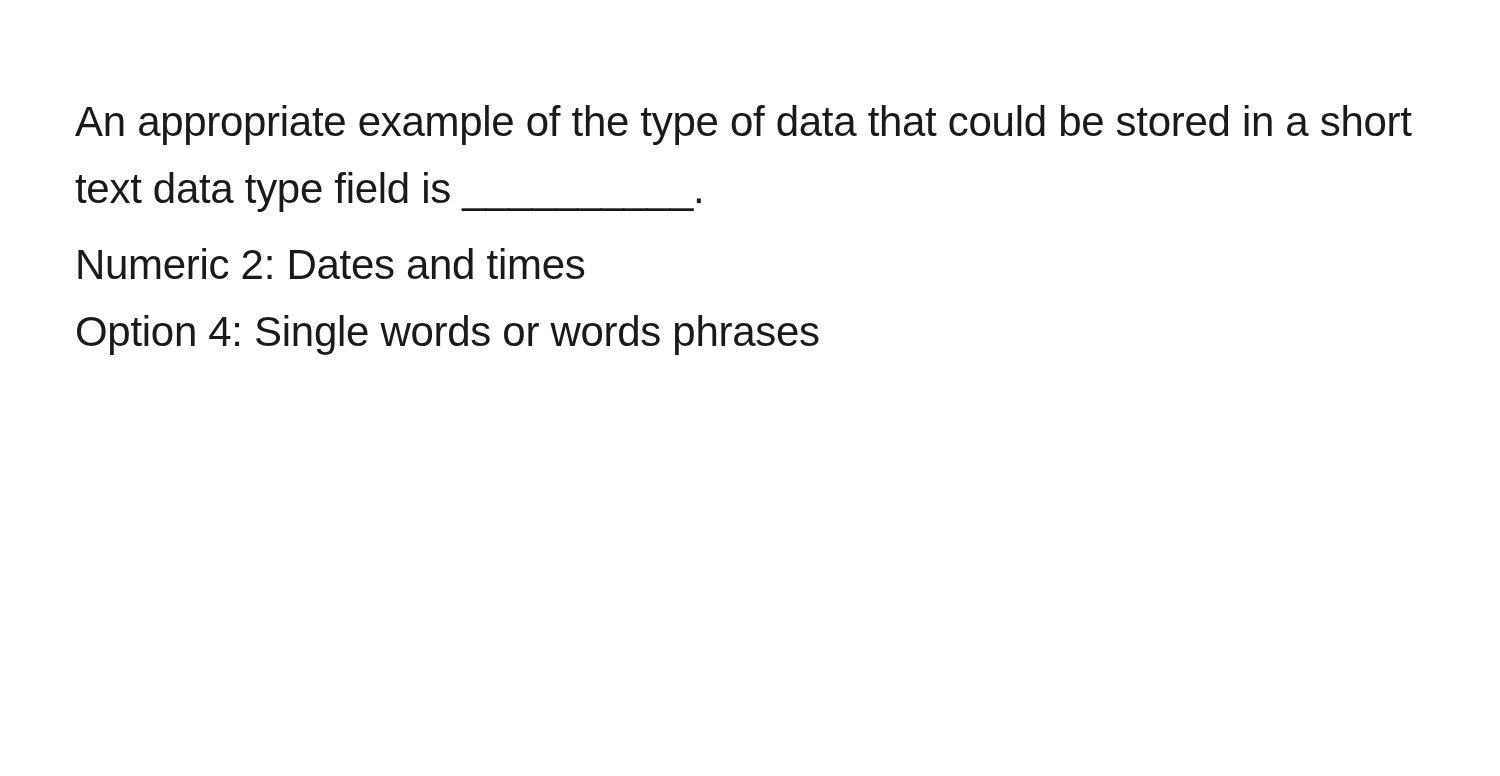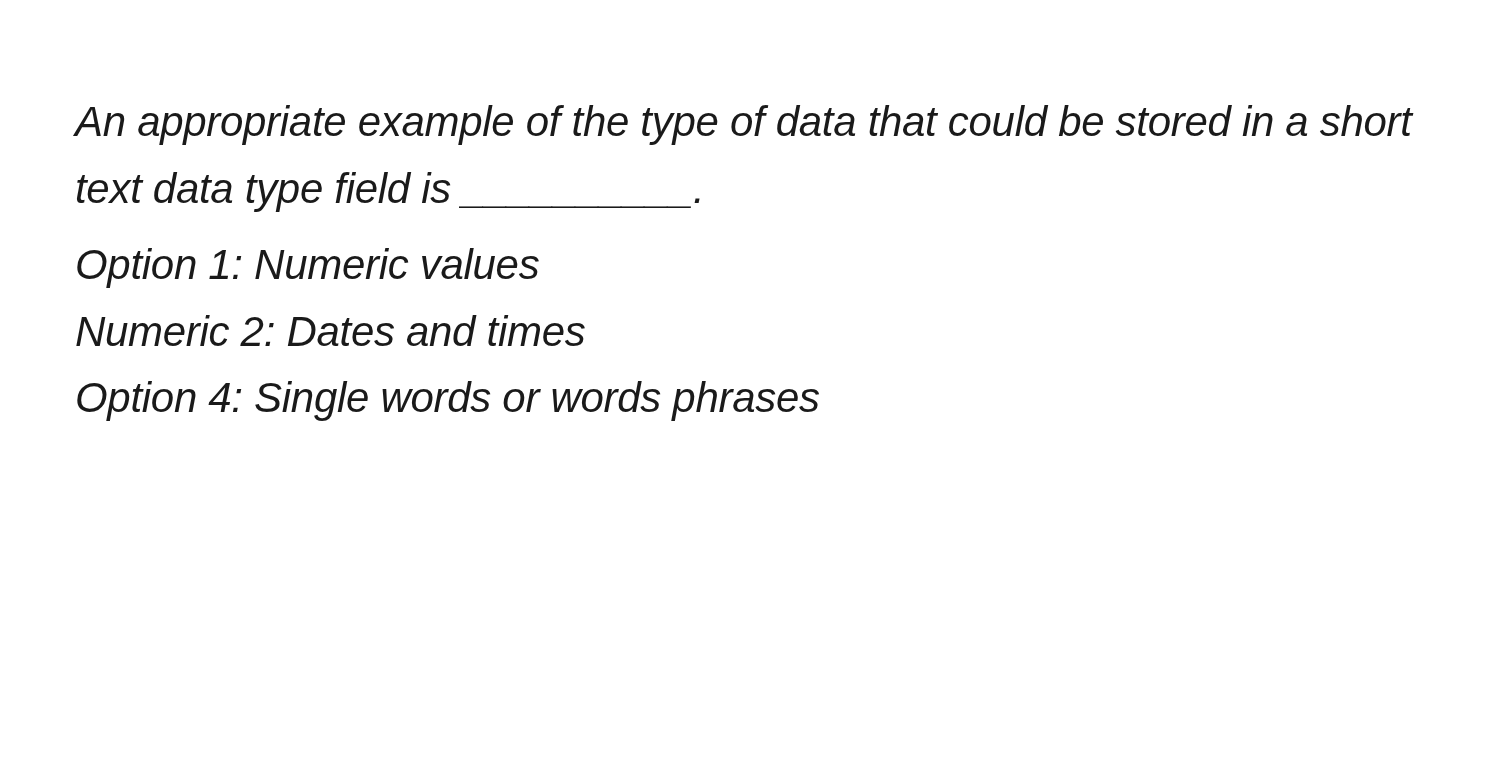--- a/index.html
+++ b/index.html
@@ -1,19 +1,18 @@
 <!DOCTYPE html>
 <html><head>
   <meta charset="utf-8">
   <style>
     * {
       margin: 0;
       padding: 0;
       box-sizing: border-box;
-      font-style: italic;
     }
     body {
       width: 1500px;
       height: 776px;
       background: #ffffff;
       font-family: -apple-system, BlinkMacSystemFont, "Segoe UI", Helvetica, Arial, sans-serif;
       color: #1a1a1a;
       padding: 88px 75px;
     }
     .question-text {
@@ -32,16 +31,15 @@
       font-weight: 400;
       letter-spacing: -0.3px;
     }
   </style>
 </head>
 <body>
 
 <div class="question-text">An appropriate example of the type of data that could be stored in a short text data type field is __________.</div>
 
 <div class="options-list">
-  <div class="option-item">Option 1: Numeric values</div>
   <div class="option-item">Numeric 2: Dates and times</div>
   <div class="option-item">Option 4: Single words or words phrases</div>
 </div>
 
 </body></html>

